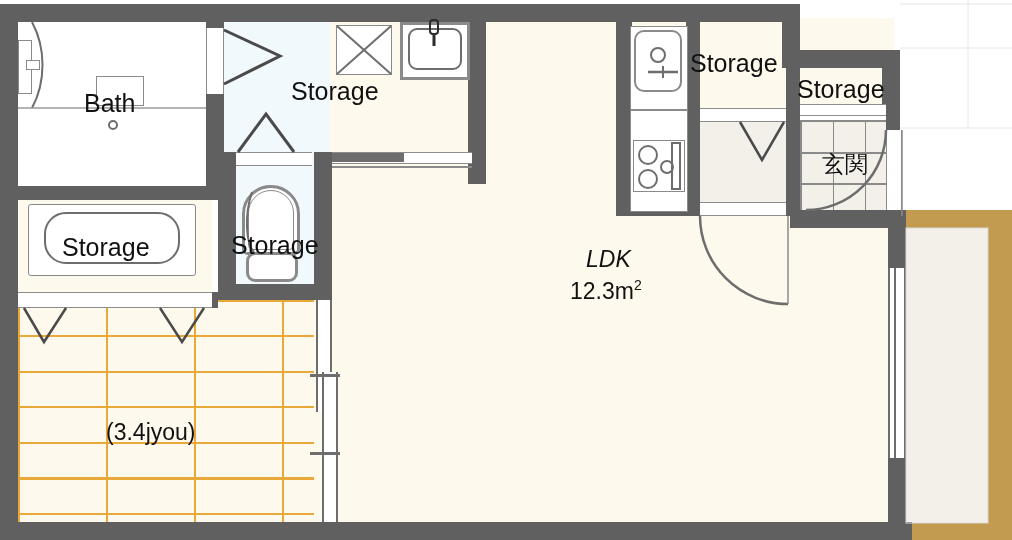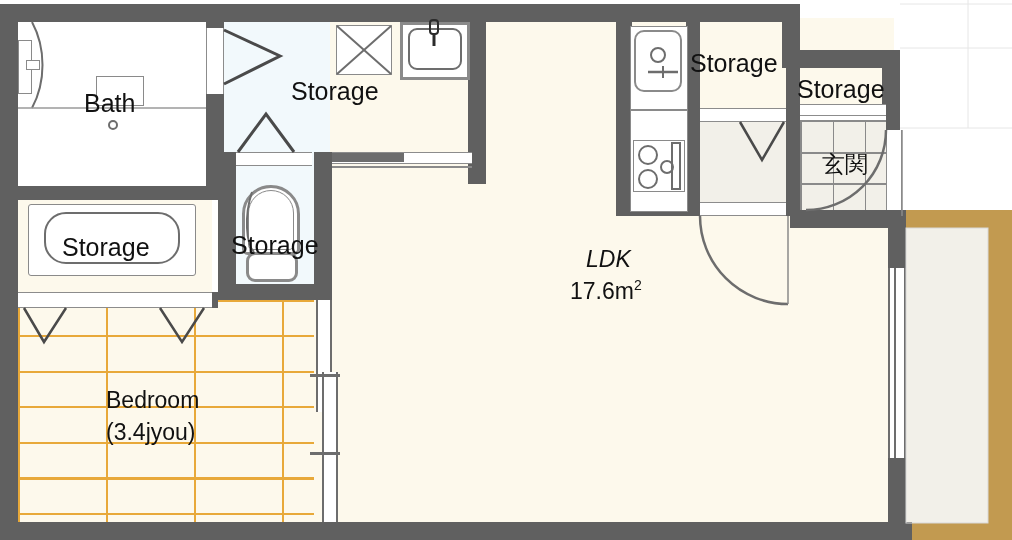--- a/index.html
+++ b/index.html
@@ -309,23 +309,22 @@
   <div class="label label-lg" style="left:231px; top:232px;">Storage</div>
 
   <div class="label label-lg" style="left:62px; top:234px;">Storage</div>
 
   <div class="label label-lg" style="left:690px; top:50px;">Storage</div>
 
   <div class="label label-lg" style="left:797px; top:76px;">Storage</div>
 
   <div class="label label-jp" style="left:822px; top:152px;">玄関</div>
 
-  <div class="label label-md" style="left:106px; top:388px;">Bedroom</div>
 
   <div class="label label-md" style="left:106px; top:420px;">(3.4jyou)</div>
 
   <div class="label label-ldk" style="left:586px; top:247px;font-style:italic;">LDK</div>
 
   <div class="label label-ldk" style="left:570px; top:278px;">
-    <span>17.6</span><span>m</span><span class="sup">2</span>
+    <span>12.3</span><span>m</span><span class="sup">2</span>
   </div>
 
 </div>
 
 </body></html>

